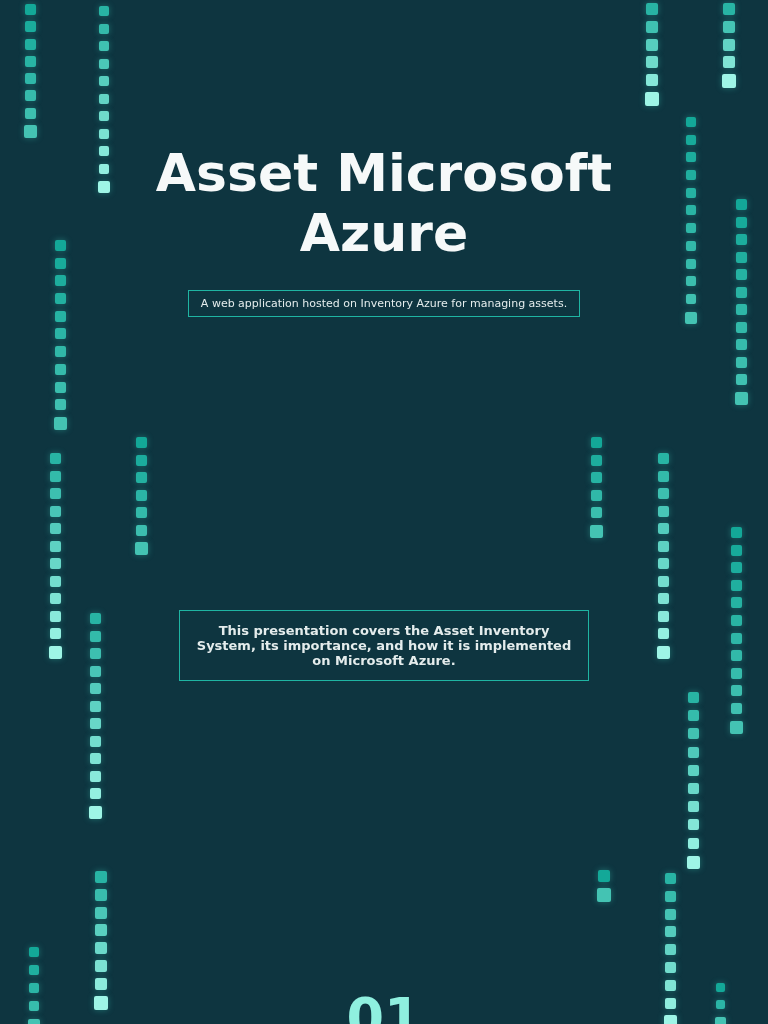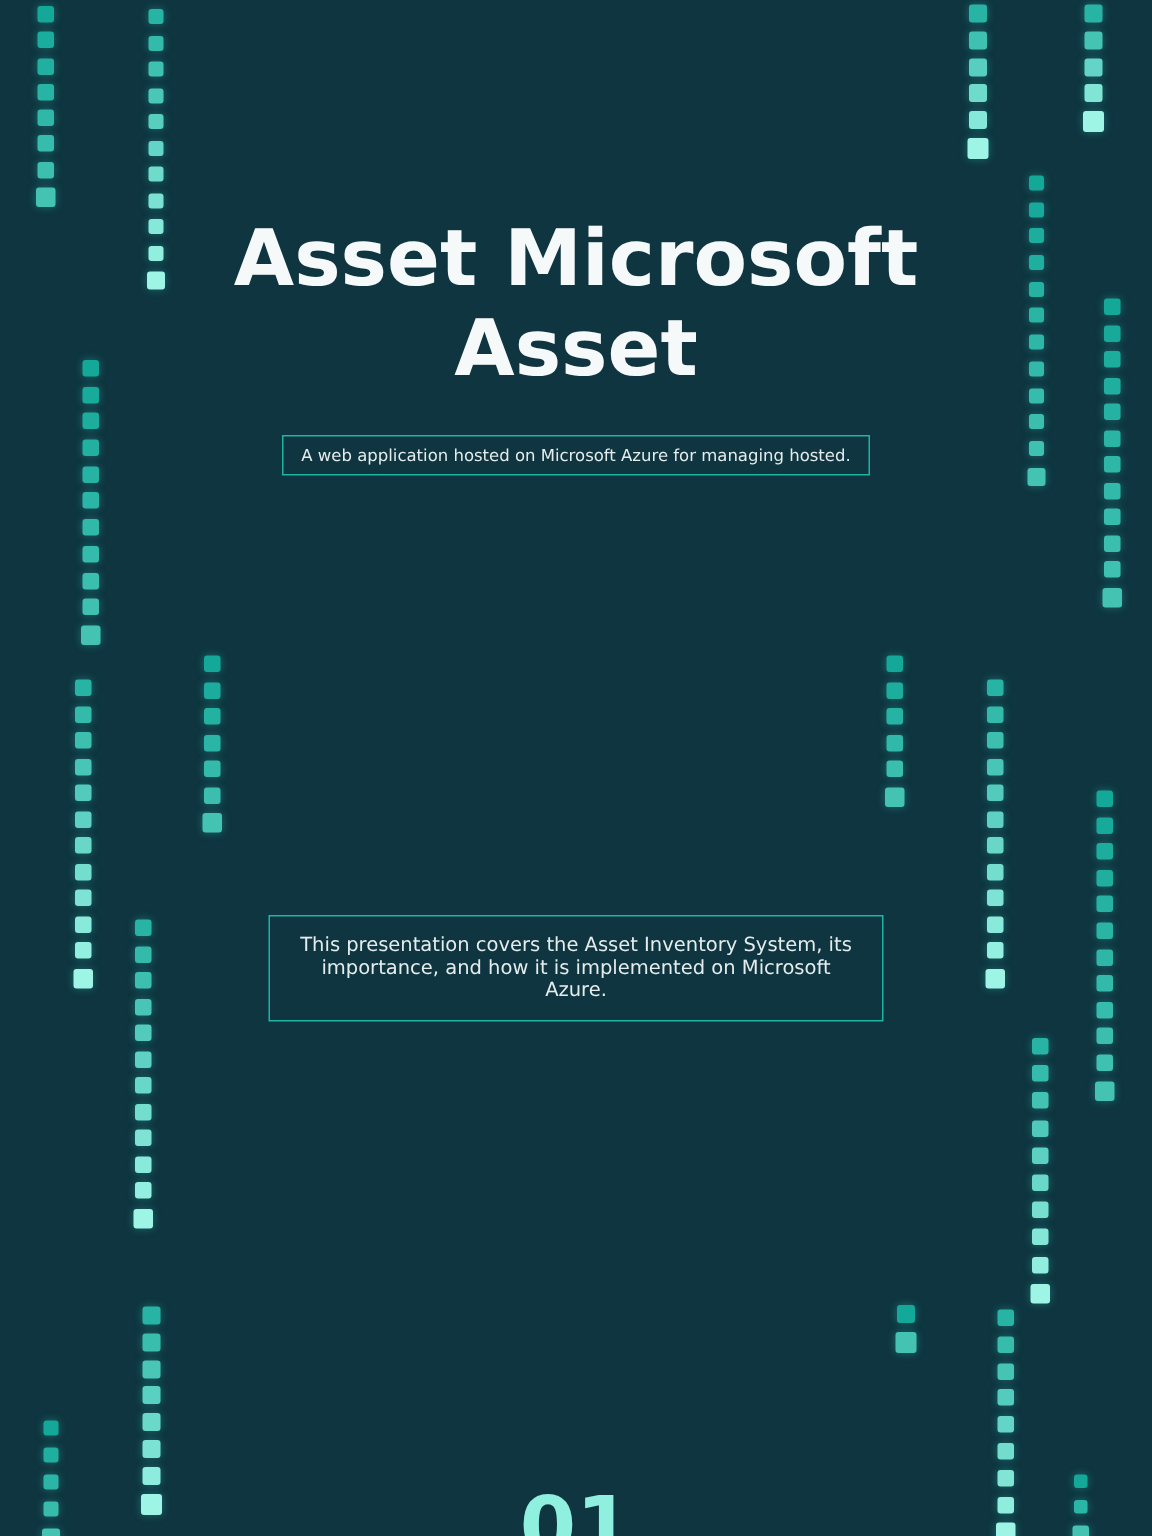--- a/index.html
+++ b/index.html
@@ -236,30 +236,30 @@
     <div class="col" style="left: 714.5px; top: 983px; gap: 8px;">
       <div class="sq" style="width: 9px; height: 9px; background: rgb(19, 168, 152);"></div>
       <div class="sq" style="width: 9px; height: 9px; background: rgb(43, 181, 166);"></div>
       <div class="sq" style="width: 11px; height: 11px; background: rgb(68, 195, 179);"></div>
     </div>
   </div>
 
 <div class="slide" style="top:143px;">
   <h1 class="title">
     <span>Asset Microsoft</span><br>
-    <span>Asset</span>
+    <span>Azure</span>
   </h1>
   <div style="margin-top:27px;">
     <div class="subtitle-box">
-      <span>A web application hosted on Microsoft Azure for managing hosted.</span>
+      <span>A web application hosted on Inventory Azure for managing assets.</span>
     </div>
   </div>
 </div>
 
 <div class="slide" style="top:602px;">
-  <div style="margin-top:8px;">
+  <div style="margin-top:8px;font-weight:bold;">
     <div class="intro-box">
       <span>This presentation covers the Asset Inventory System, its importance, and how it is implemented on Microsoft Azure.</span>
     </div>
   </div>
 </div>
 
 <div class="page-num">01</div>
 
 </body></html>

